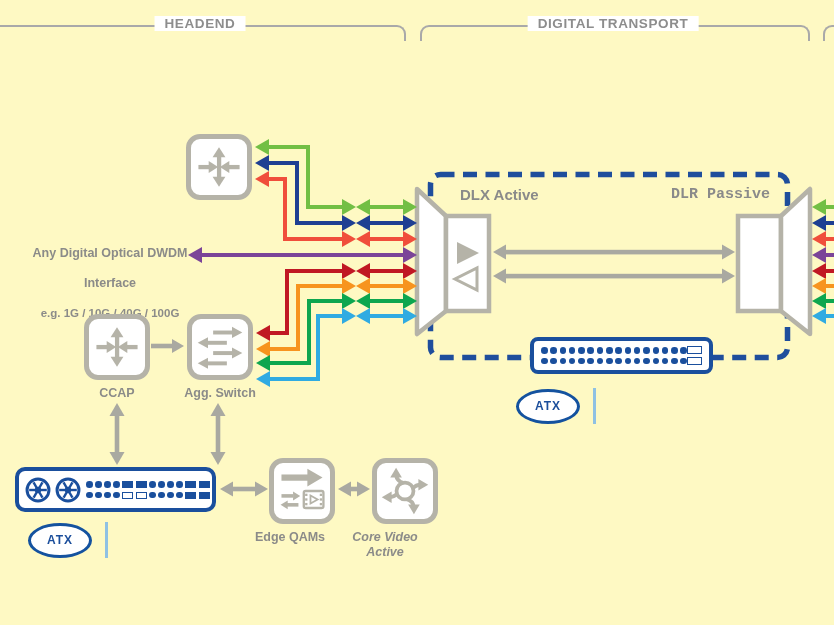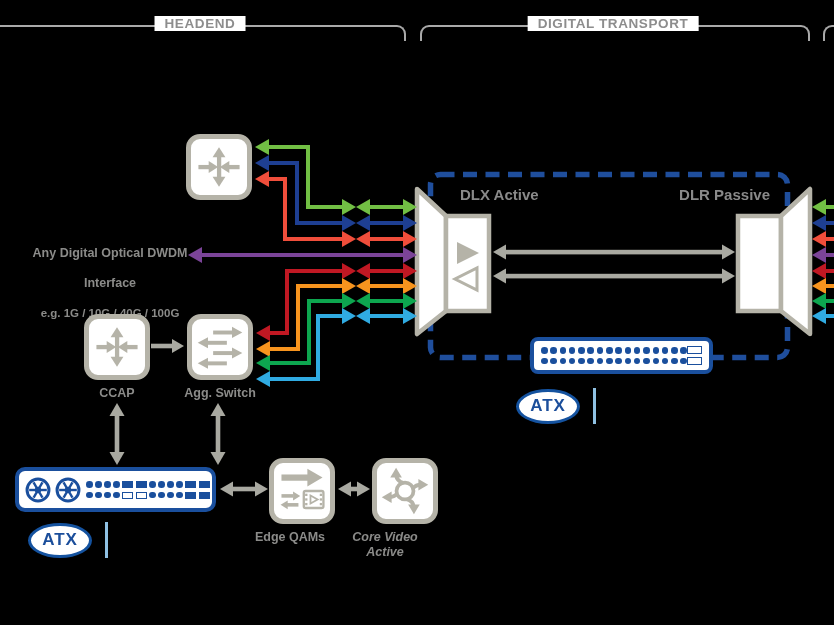--- a/index.html
+++ b/index.html
@@ -1,20 +1,20 @@
 <!DOCTYPE html>
 <html style="--device-blue: #1a4f9d; --dash-blue: #1f4e9c; --logo-blue: #1e5bad; --icon-gray: #b5b3a8; --arrow-gray: #a9a9a1; --label-gray: #8b8b89; --header-gray: #8d8d8d;"><head>
 <meta charset="utf-8">
 <style>
   :root{
     --device-blue:#1a4f9d; --dash-blue:#1f4e9c; --logo-blue:#1e5bad;
     --icon-gray:#b5b3a8; --arrow-gray:#a9a9a1; --label-gray:#8b8b89; --header-gray:#8d8d8d;
   }
   html,body{margin:0;padding:0;background:#fff;}
-  #canvas{position:relative;width:834px;height:625px;background:#000000;overflow:hidden;
+  #canvas{position:relative;width:834px;height:625px;background:#fef9c3;overflow:hidden;
           font-family:"Liberation Sans", sans-serif;}
   
   .bracket{position:absolute;top:25px;height:16px;border-top:2.5px solid #a9a9a9;box-sizing:border-box;}
   .br-r{border-right:2.5px solid #a9a9a9;border-top-right-radius:9px;}
   .br-l{border-left:2.5px solid #a9a9a9;border-top-left-radius:9px;}
   .section-label{position:absolute;top:16px;transform:translateX(-50%);background:#fff;
     padding:0 10px;font-size:13.5px;font-weight:bold;letter-spacing:.6px;color:var(--header-gray);white-space:nowrap;}
   
   .lbl{position:absolute;font-weight:bold;color:var(--label-gray);text-align:center;
        font-size:12.5px;line-height:15px;white-space:pre-line;}
@@ -37,21 +37,21 @@
   .sqcol{display:flex;flex-direction:column;gap:3px;margin-left:auto;}
   .gw-sq{width:15px;height:8px;border:1.8px solid var(--device-blue);background:#fff;box-sizing:border-box;}
   .gp-sq{width:11px;height:7px;background:var(--device-blue);box-sizing:border-box;}
   .gp-sq.open{background:#fff;border:1.6px solid var(--device-blue);}
   .gp-groups{display:flex;gap:2.5px;margin-left:5px;align-items:center;}
   .gp-circles{display:flex;gap:4px;align-items:center;}
   
   .atx-logo{position:absolute;display:flex;align-items:center;gap:0;}
   .atx-ellipse{width:64px;height:35px;border:3.5px solid #14529f;border-radius:50%;
       display:flex;align-items:center;justify-content:center;
-      font-weight:bold;font-size:17px;letter-spacing:1px;color:#1b4e9b;background:#fff;box-sizing:border-box;}
+      font-weight:bold;font-size:12px;letter-spacing:1px;color:#1b4e9b;background:#fff;box-sizing:border-box;}
   .logo-divider{width:2.5px;height:36px;background:#8fc1e3;margin:0 11px 0 13px;}
   .brand-text{font-weight:bold;font-size:23px;color:var(--logo-blue);letter-spacing:.2px;}
   
   #shapes, #lines{position:absolute;left:0;top:0;width:834px;height:625px;pointer-events:none;}
   #lines div{position:absolute;}
 </style>
 </head>
 <body>
 
 <div id="canvas">
@@ -201,21 +201,21 @@
         <path d="M 30 37 Q 37 39 38 46" fill="none" stroke="currentColor" stroke-width="4.4"></path>
         <polygon points="38,54 31.5,43 44.5,43"></polygon>
         <path d="M 19 31 Q 16 35 10 35" fill="none" stroke="currentColor" stroke-width="4.4"></path>
         <polygon points="2,35 13,28.5 13,41.5"></polygon>
       </svg>
     </span>
   </div>
   <div class="lbl" style="left:335px;top:530px;width:100px;font-style:italic;"><span>Core Video</span><br><span>Active</span></div>
 
   <div class="dlx-lbl" style="left:460px;top:186px;">DLX Active</div>
-  <div class="dlx-lbl" style="left:630px;top:186px;width:140px;text-align:right;">DLR Passive</div>
+  <div class="dlx-lbl" style="left:630px;top:186px;width:140px;text-align:right;font-family:Liberation Mono, monospace;">DLR Passive</div>
 
   <div class="device" id="gigawave-device">
     <div class="dotcols" id="gw-dots">
         <div class="dotcol">
           <div class="dot gw-dot"></div>
           <div class="dot gw-dot"></div>
         </div>
         <div class="dotcol">
           <div class="dot gw-dot"></div>
           <div class="dot gw-dot"></div>

